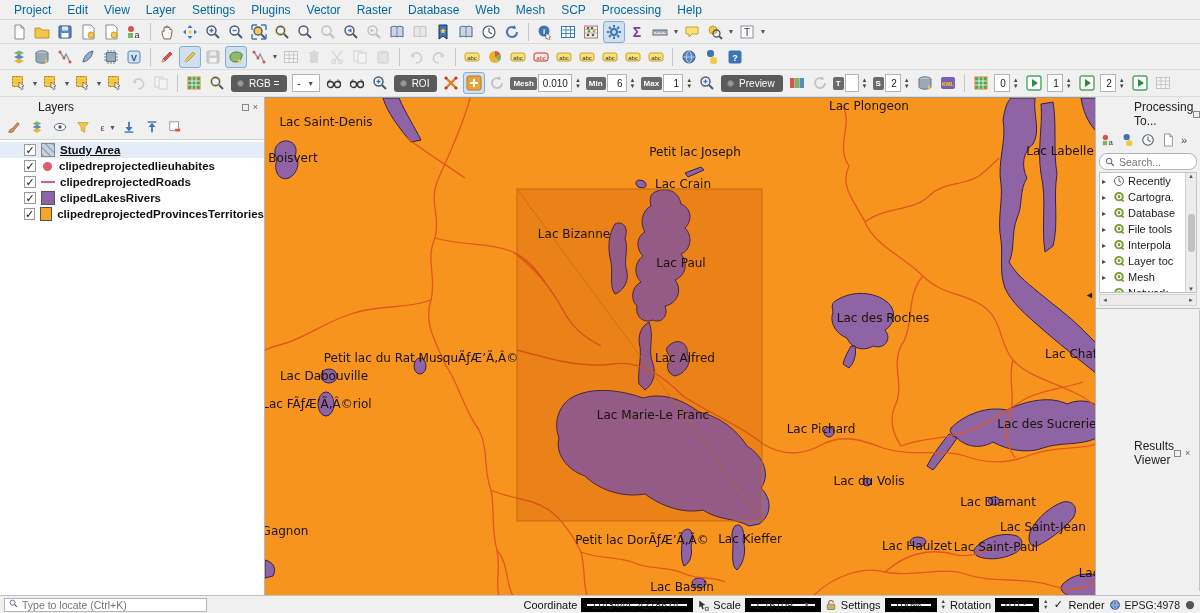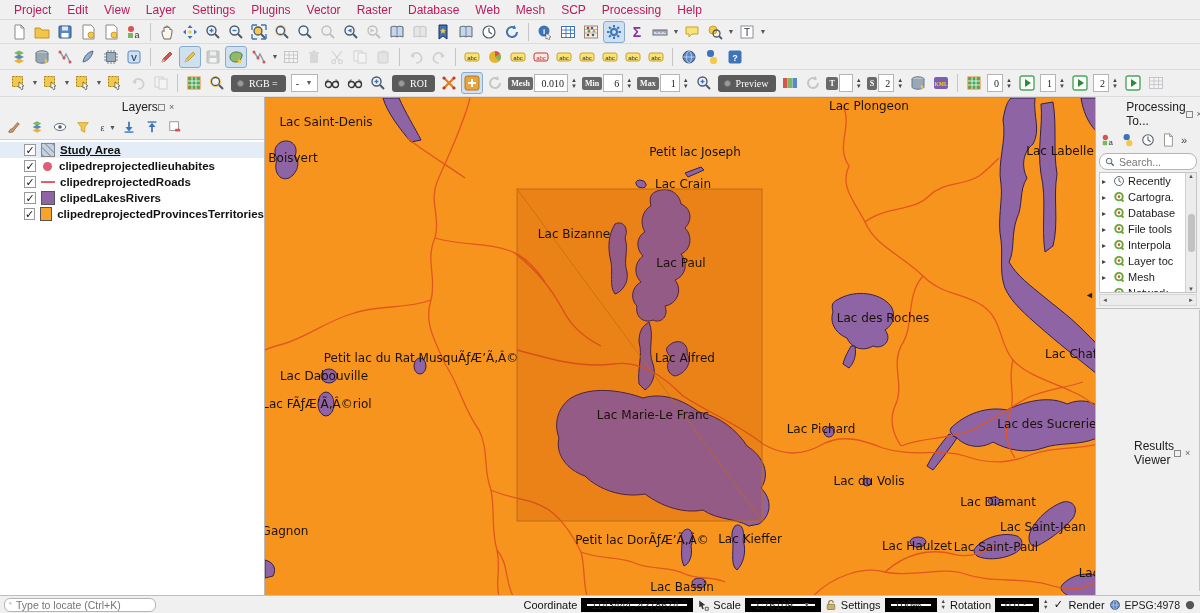--- a/index.html
+++ b/index.html
@@ -2,46 +2,46 @@
 <html><head>
 <meta charset="utf-8">
 <style>
   * { margin:0; padding:0; box-sizing:border-box; }
   html,body { width:1200px; height:613px; overflow:hidden;
     font-family:"Liberation Sans", sans-serif; background:#f0f0f0; font-size:12px; color:#1a1a1a; }
   #root { width:1200px; height:613px; display:flex; flex-direction:column; }
 
   
   #menubar { height:20px; display:flex; align-items:center; padding-left:6px; background:#f0f0f0; border-bottom:1px solid #d8d8d8; }
-  .menu-item { padding:2px 8px; font-size:12px; color:#be185d; cursor:default; }
+  .menu-item { padding:2px 8px; font-size:12px; color:#0369a1; cursor:default; }
 
   
   .tbrow { display:flex; align-items:center; background:#f0f0f0; border-bottom:1px solid #dcdcdc; padding-left:8px; gap:1px; }
-  #tbrow1 { height:24px; } #tbrow2 { height:26px; } #tbrow3 { height:27px;font-family:Liberation Serif, serif; }
+  #tbrow1 { height:24px; } #tbrow2 { height:26px; } #tbrow3 { height:27px; }
   .tb-btn { width:22px; height:22px; border-radius:3px; display:flex; align-items:center; justify-content:center; position:relative; }
   .tb-btn svg { width:16px; height:16px; display:block; }
   .tb-btn.active { background:#cfe0f0; border:1px solid #86add1; }
   .tb-btn.disabled { opacity:.32; filter:grayscale(.9); }
   .tb-sep { width:1px; height:18px; background:#c6c6c6; margin:0 4px; }
   .dd-arrow { font-size:7px; color:#555; margin-left:0px; width:8px; text-align:center; }
   .darklabel { background:#5a5a5a; color:#fff; border-radius:3px; font-size:10px; padding:3px 8px 3px 6px; display:flex; align-items:center; gap:5px; margin:0 2px; }
   .darklabel .radio { width:7px; height:7px; border-radius:50%; background:#9a9a9a; border:1px solid #777; display:inline-block; }
   .spinwrap { display:flex; align-items:center; margin:0 1px; }
   .spinlabel { background:#6a6a6a; color:#fff; font-size:8px; font-weight:bold; border-radius:2px; padding:2px 3px; margin-right:1px; }
   .spinbox { background:#fff; border:1px solid #b5b5b5; height:18px; font-size:10px; display:flex; align-items:center; padding:0 3px; justify-content:flex-end; }
   .spinarrows { display:flex; flex-direction:column; justify-content:center; height:18px; margin-left:1px; }
   .spinarrows span { font-size:6px; line-height:6px; color:#444; padding:0 2px; }
   .wcombo { background:#fff; border:1px solid #b5b5b5; height:18px; font-size:10px; display:flex; align-items:center; padding:0 4px; gap:6px; margin:0 2px; }
 
   
   #main { display:flex; height:498px; }
 
   
   #layers-panel { width:265px; background:#f0f0f0; border-right:1px solid #b8b8b8; display:flex; flex-direction:column; }
-  .panel-head { display:flex; align-items:center; justify-content:center; padding:3px 6px 1px 6px; font-size:12px; color:#222;margin-left:32px; }
+  .panel-head { display:flex; align-items:center; justify-content:space-between; padding:3px 6px 1px 6px; font-size:12px; color:#222;margin-left:32px; }
   .panel-head .pbtns { display:flex; gap:4px; align-items:center; }
   .pbtn-float { width:7px; height:7px; border:1px solid #888; display:inline-block; }
   .pbtn-close { font-size:9px; color:#666; line-height:7px; }
   .layers-tools { display:flex; align-items:center; gap:3px; padding:3px 4px; }
   .lt-btn { width:20px; height:18px; display:flex; align-items:center; justify-content:center; border-radius:2px; }
   .lt-btn svg { width:14px; height:14px; }
   .lt-dd { font-size:7px; color:#555; }
   #layers-list { background:#fff; flex:1; border-top:1px solid #d0d0d0; padding-top:2px; }
   .layer-row { display:flex; align-items:center; gap:5px; height:16px; padding-left:24px; font-size:11.5px; font-weight:bold; color:#111; }
   .layer-row.selected { background:#e4ecf7; }
@@ -74,21 +74,21 @@
   .tree-arrow { font-size:8px; color:#444; width:8px; }
   .tree-row svg { width:12px; height:12px; flex:none; }
   .vsb { width:11px; background:#ececec; border-left:1px solid #d0d0d0; display:flex; flex-direction:column; align-items:center; justify-content:space-between; font-size:6px; color:#555; }
   .vsb .thumb { width:7px; flex:1; margin:1px 0; background:#c2c2c2; border-radius:3px; max-height:38px; }
   .hsb { height:12px; margin:1px 3px 2px 3px; background:#ececec; border:1px solid #d5d5d5; display:flex; align-items:center; justify-content:space-between; font-size:6px; color:#555; padding:0 2px; }
   #results-panel { flex:1; display:flex; }
   #results-body { flex:1; background:#fff; border:1px solid #c5c5c5; margin:1px 3px 4px 3px; }
 
   
   #statusbar { height:18px; background:#f0f0f0; border-top:1px solid #c0c0c0; display:flex; align-items:center; padding:0 4px; font-size:11px; gap:4px; }
-  #locator { width:152px; height:14px; background:#fff; border:1px solid #b5b5b5; border-radius:6px; display:flex; align-items:flex-start; padding:0 4px; gap:4px; }
+  #locator { width:203px; height:14px; background:#fff; border:1px solid #b5b5b5; border-radius:0; display:flex; align-items:flex-start; padding:0 4px; gap:4px; }
   #locator svg { width:9px; height:9px; }
   #locator input { border:none; outline:none; font-size:10.5px; width:150px; color:#333; background:transparent; font-family:"Liberation Sans",sans-serif; }
   .sb-spacer { flex:1; }
   .sb-label { color:#111; }
   .sb-box { background:#fff; border:6px solid #000000; height:14px; display:flex; align-items:center; padding:0 4px; font-size:10.5px; }
   .sb-combo { gap:10px; }
   .sb-combo .dd-arrow { font-size:7px; }
   .sb-spin { display:flex; flex-direction:column; justify-content:center; }
   .sb-spin span { font-size:5.5px; line-height:5.5px; color:#444; }
   .sb-cb { width:12px; height:12px; font-size:11px; line-height:11px; text-align:center; color:#111; }

